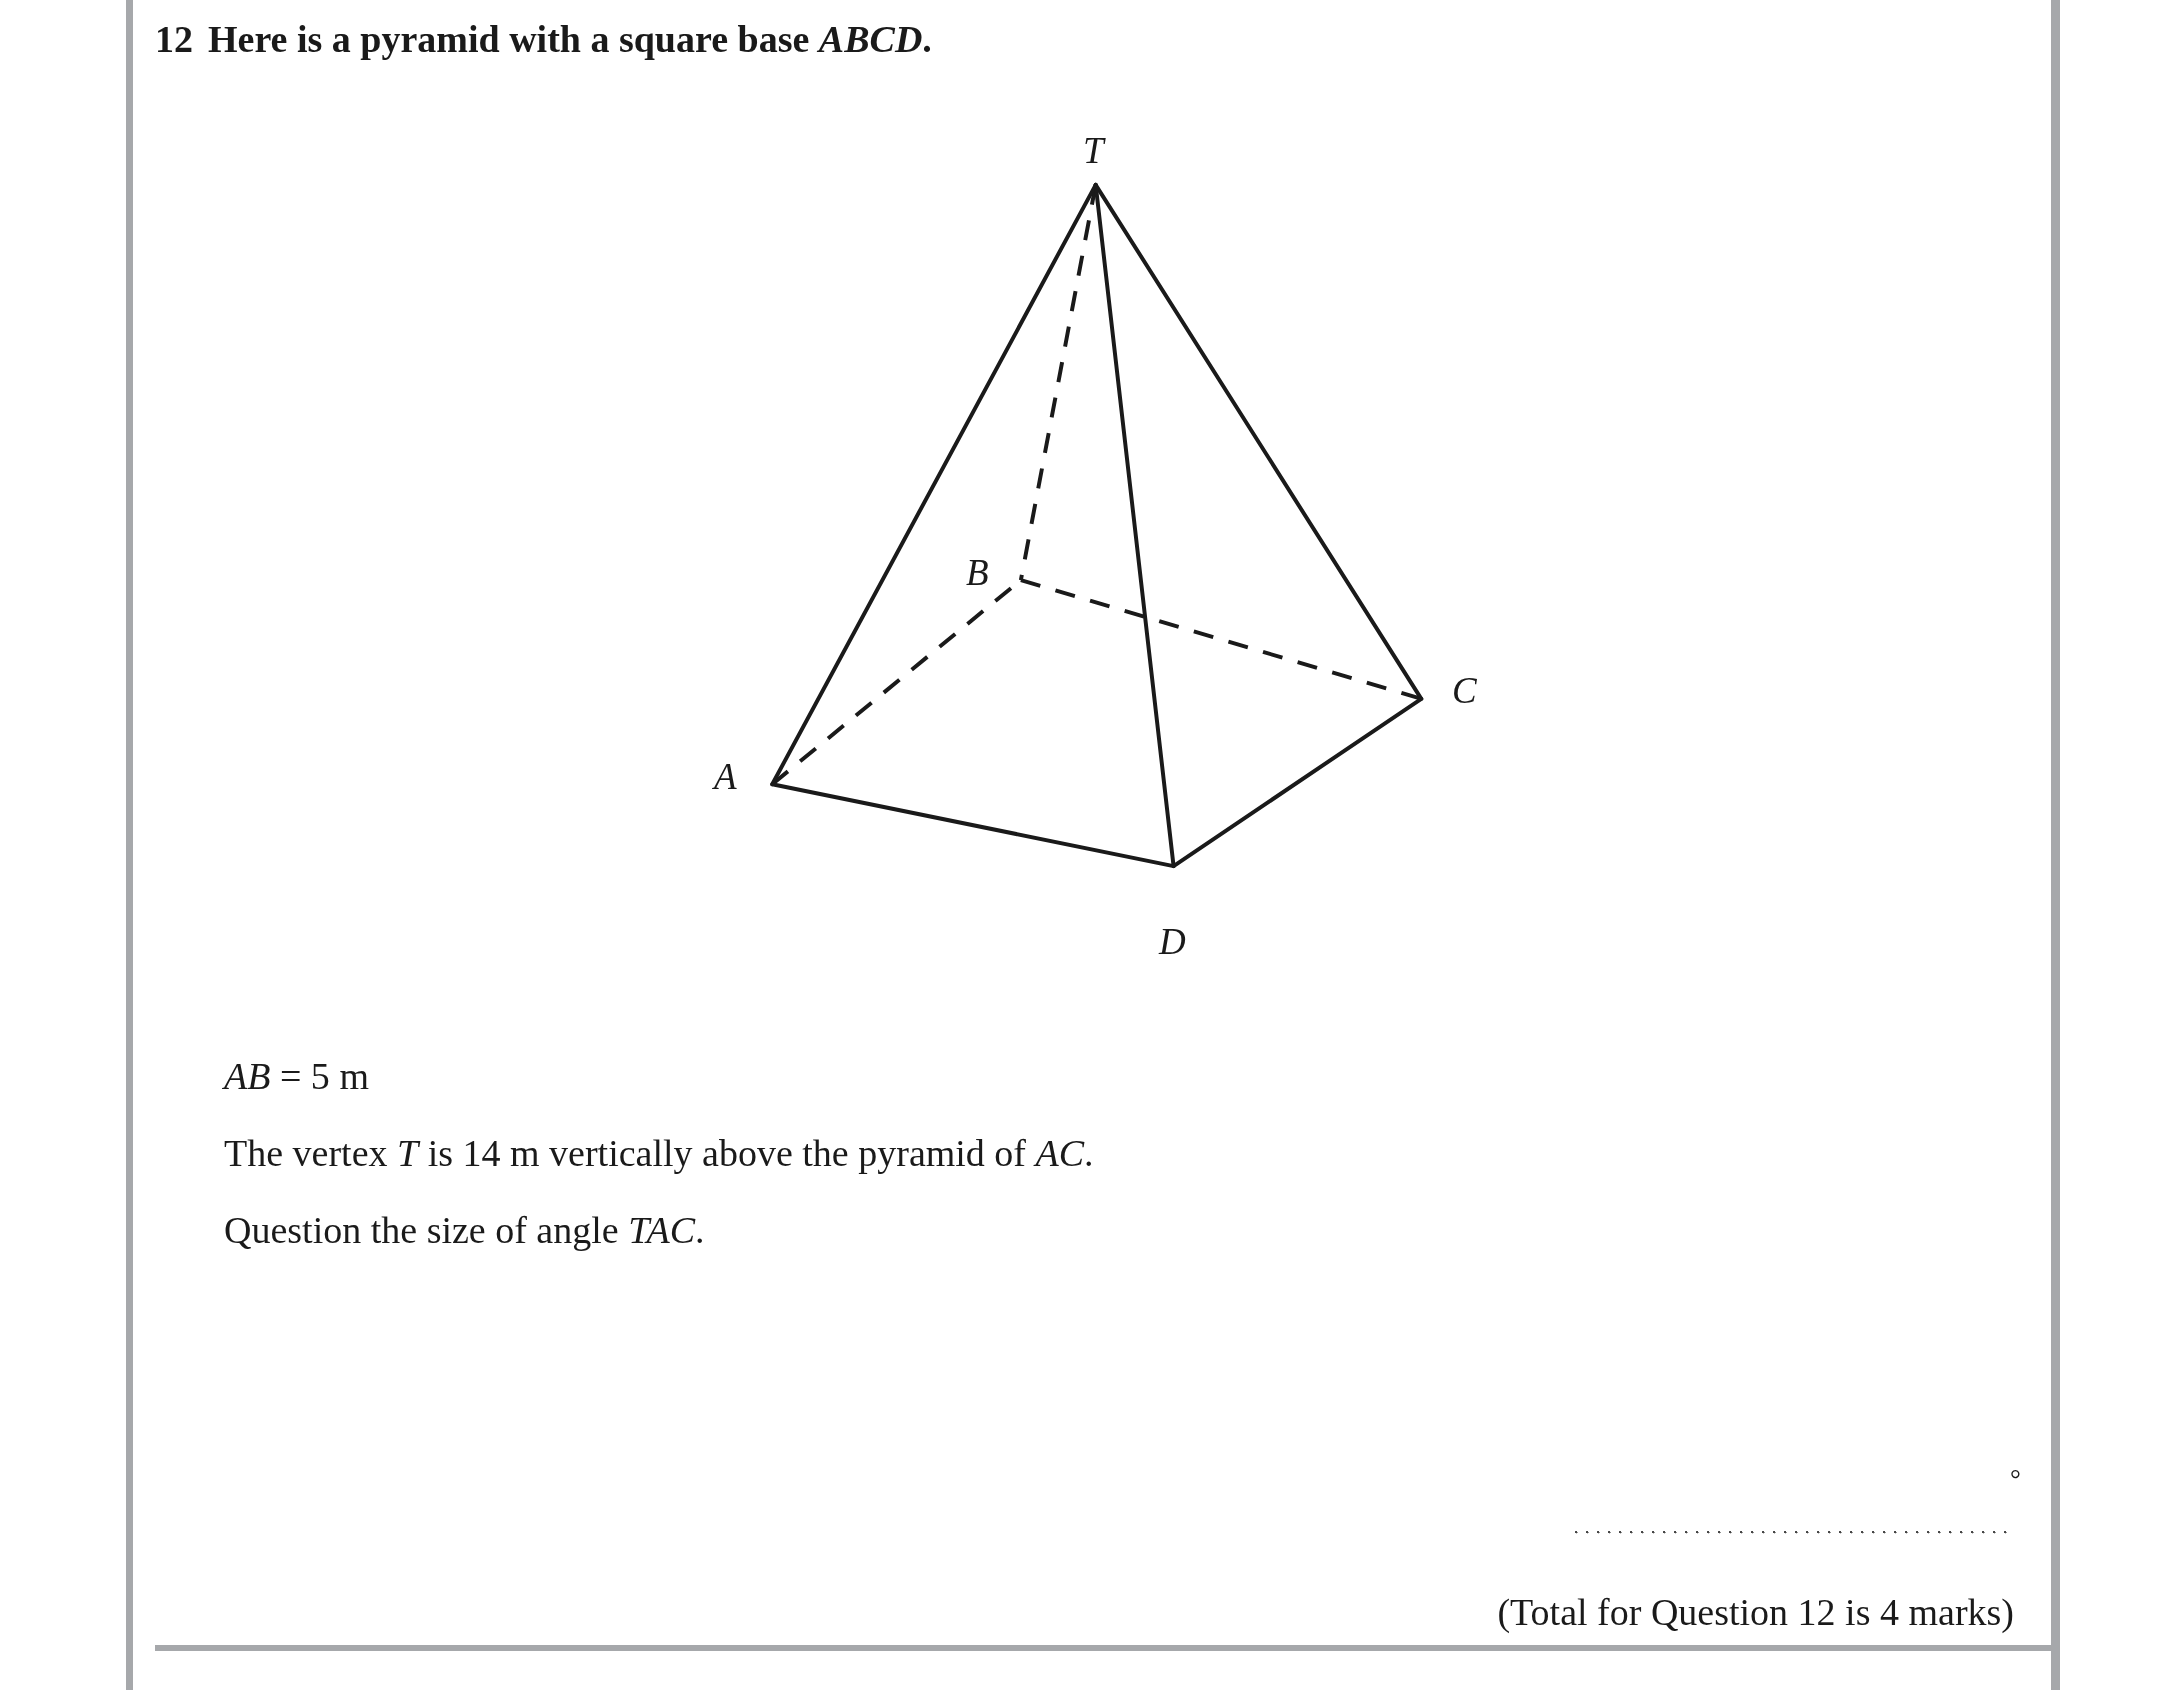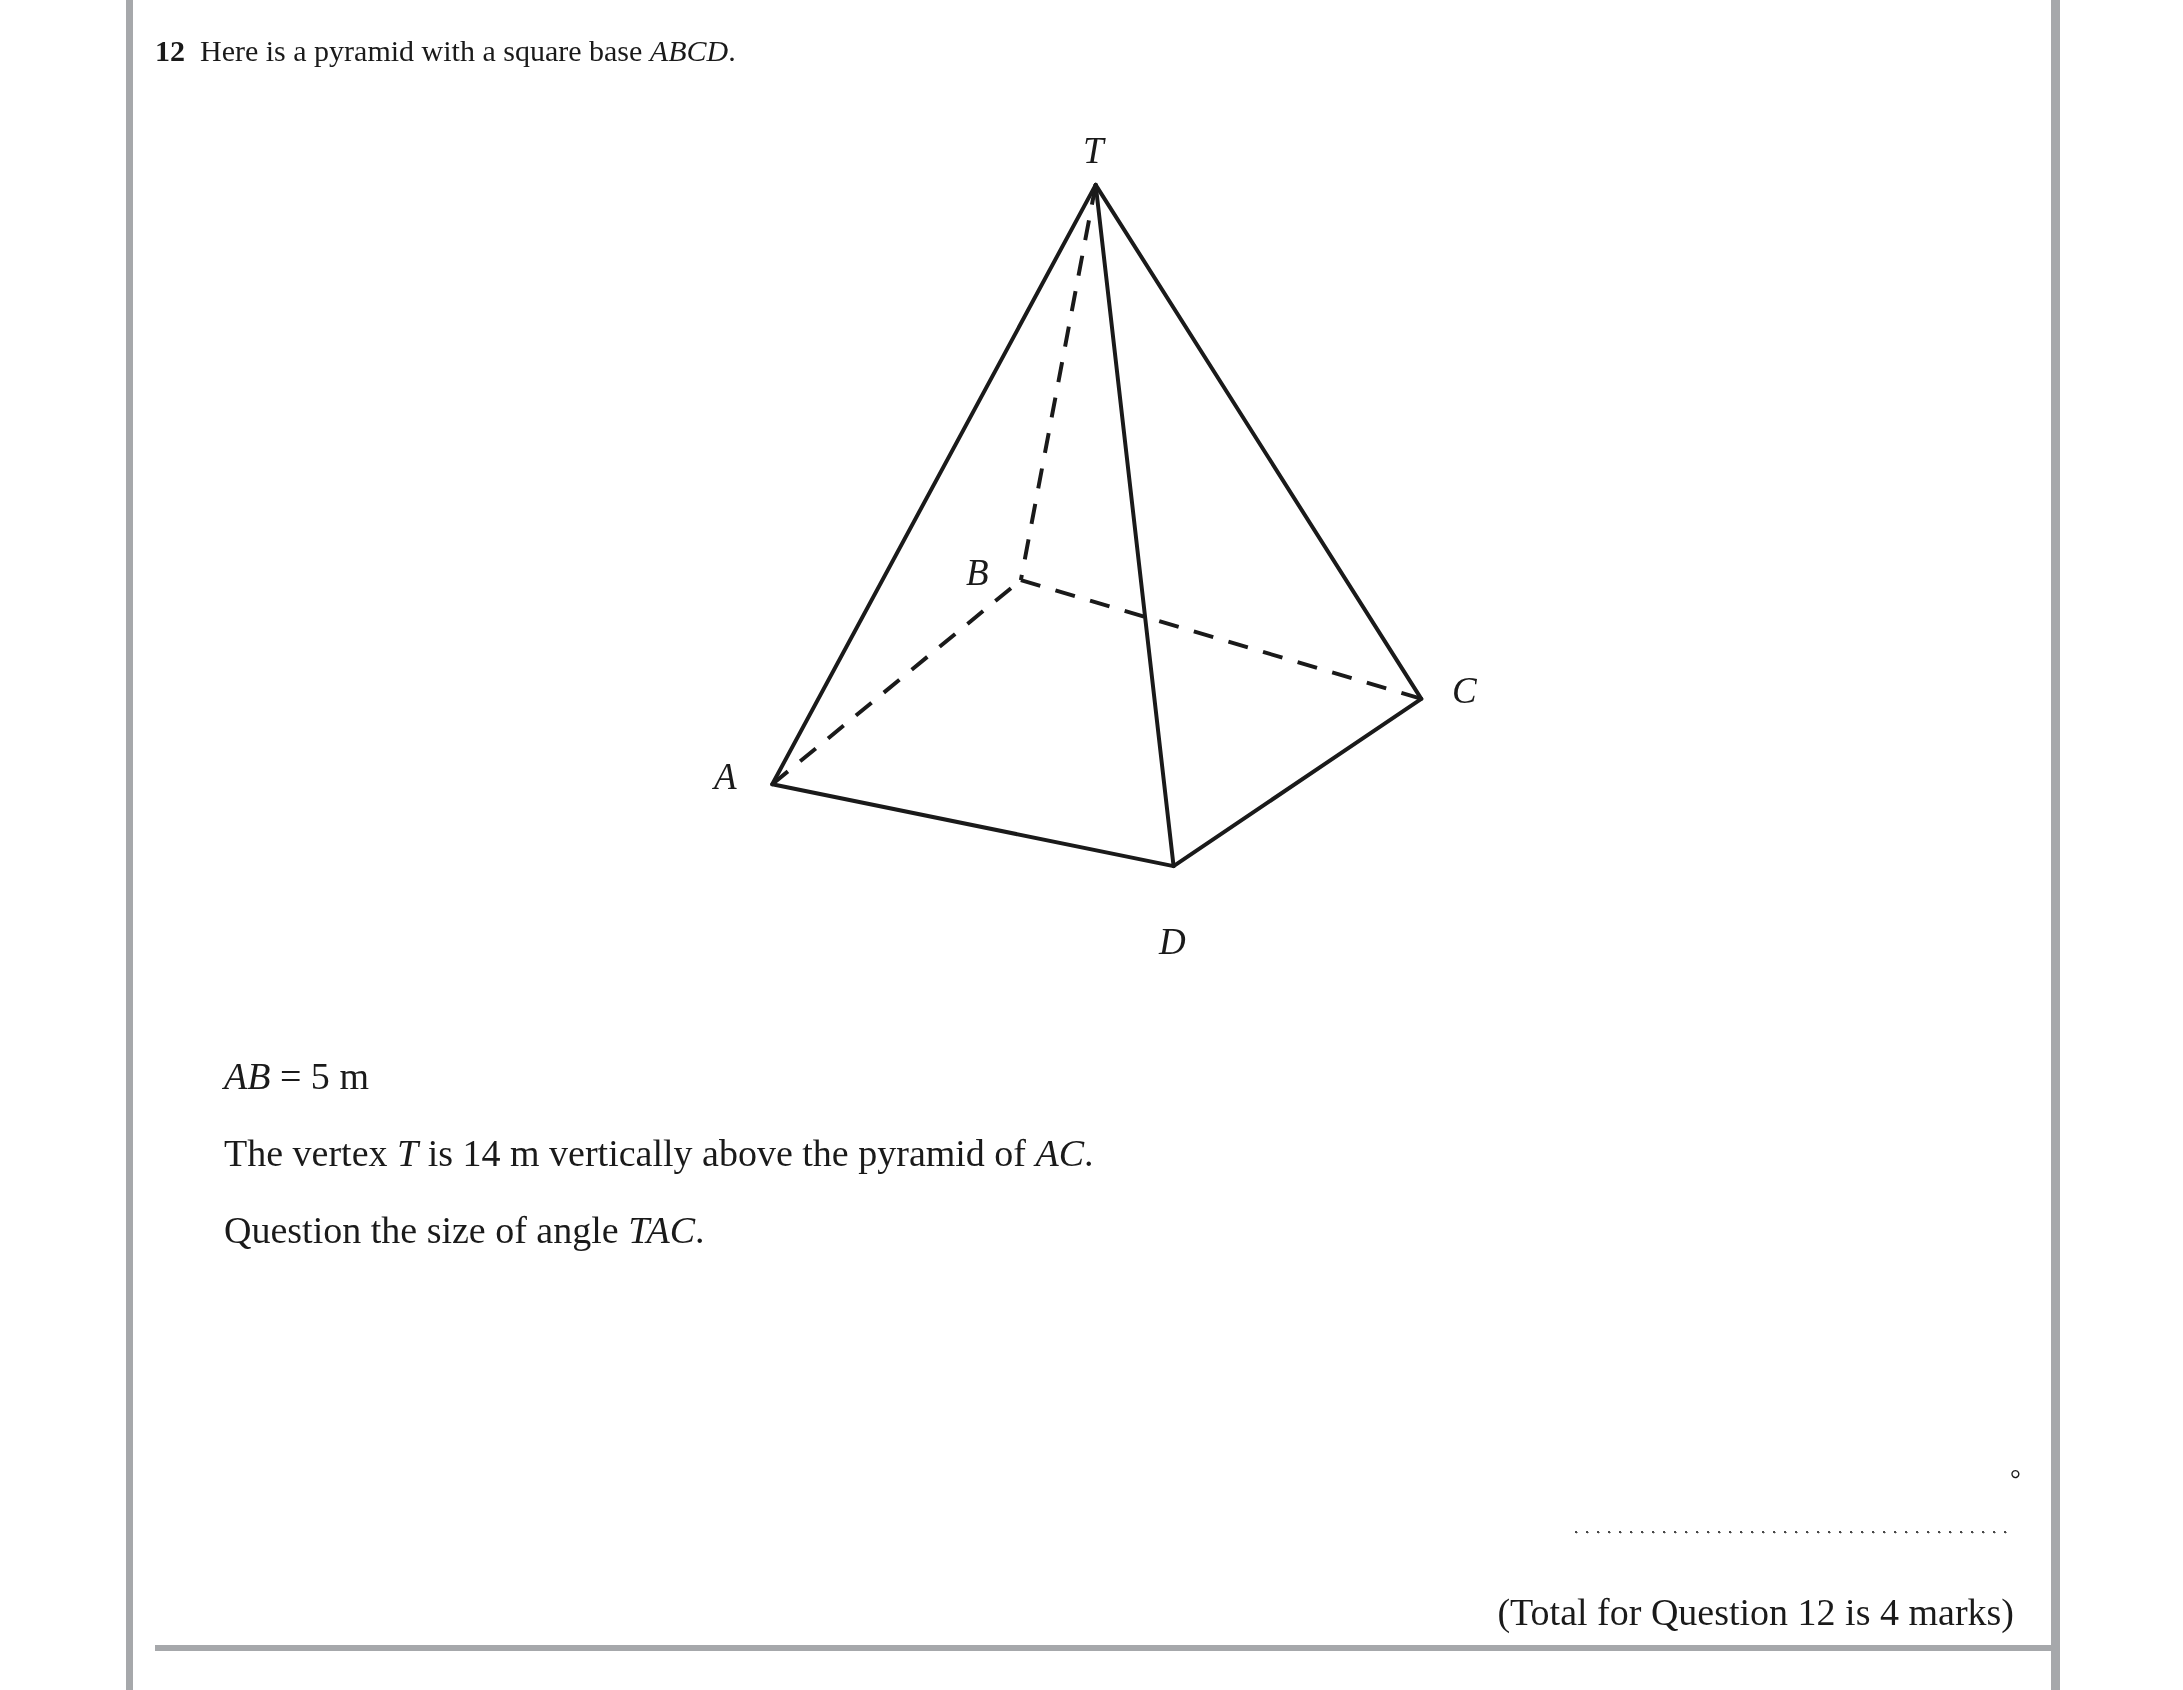--- a/index.html
+++ b/index.html
@@ -31,28 +31,28 @@
   }
 
   
   .q-header {
     position: absolute;
     left: 155px;
     top: 16.7px;
     display: flex;
     align-items: baseline;
     white-space: nowrap;
-    font-size: 30px;
+    font-size: 38px;
     line-height: 1.18;
   }
   .q-number {
     font-weight: bold;
     margin-right: 15px;
   }
-  .q-stem { font-weight: normal; margin-top: 16px; }
+  .q-stem { font-weight: bold; }
   .it { font-style: italic; }
 
   
   #diagram {
     position: absolute;
     left: 0;
     top: 0;
     width: 2183px;
     height: 1021px;
     pointer-events: none;

